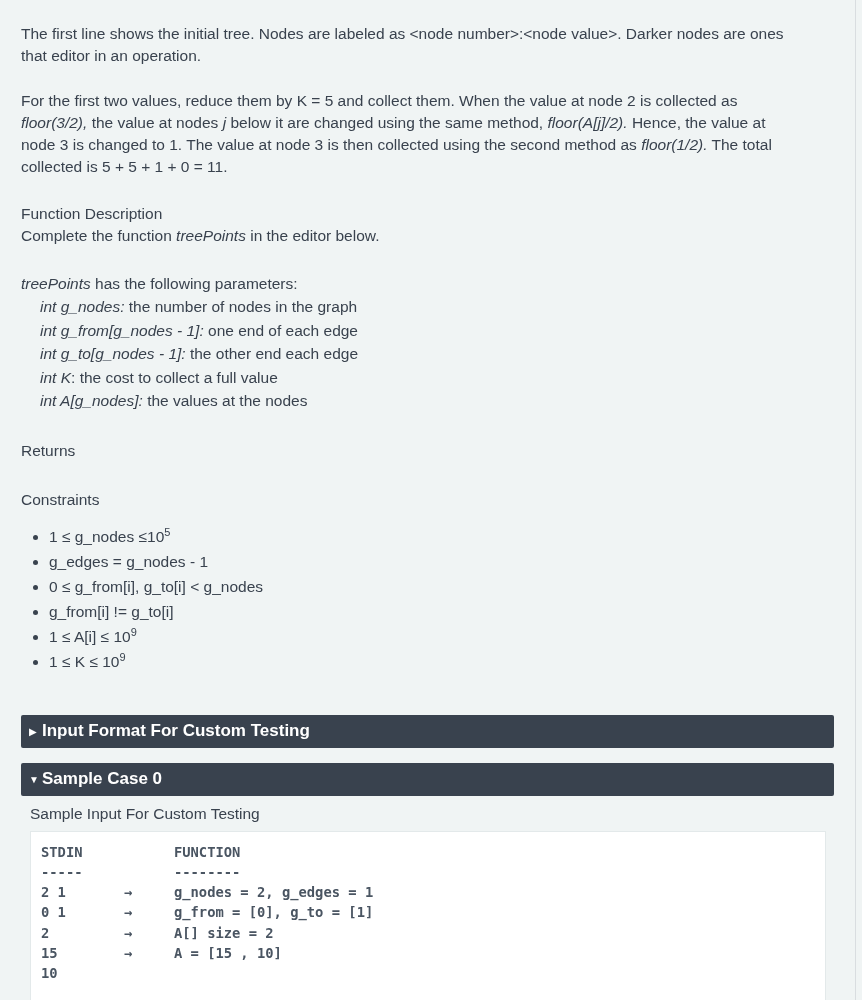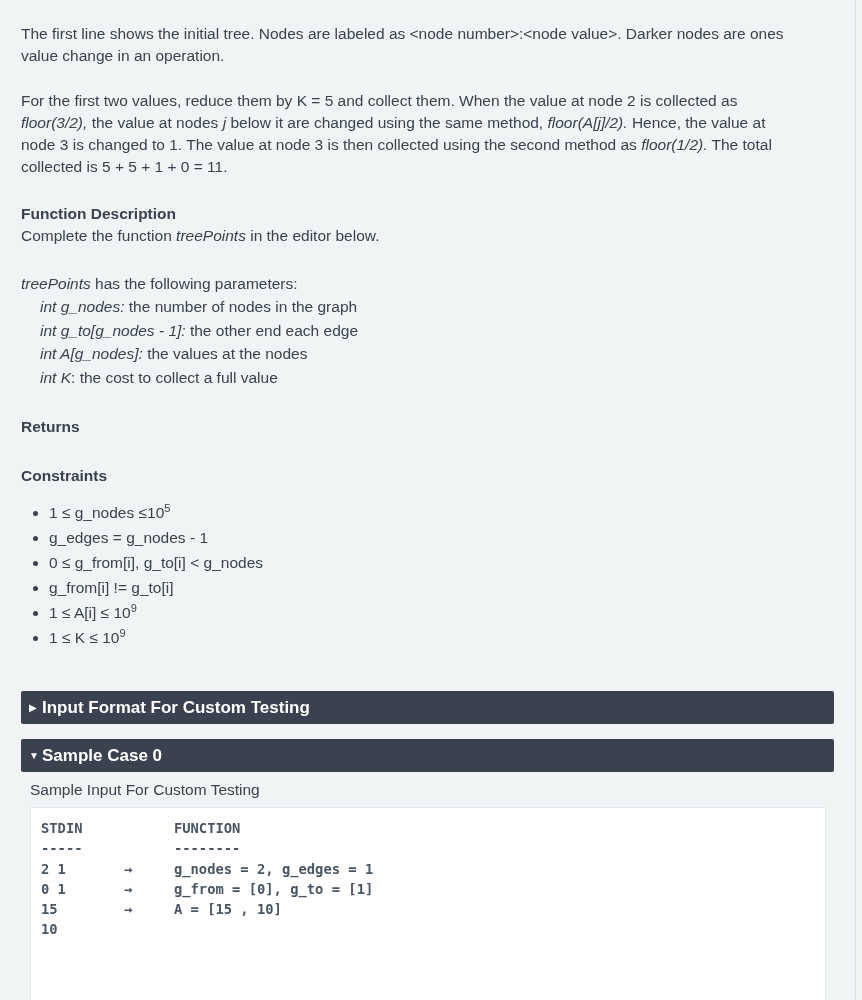--- a/index.html
+++ b/index.html
@@ -14,21 +14,21 @@
     overflow: hidden;
   }
   .content { padding: 23px 0 0 21px; width: 834px; }
 
   .para { margin-bottom: 23px; }
   .para .line { white-space: nowrap; }
   .em { font-style: italic; }
 
   .p2 { margin-bottom: 25px; }
 
-  .section-heading { font-weight: 700; }
+  .section-heading { font-weight: 400; }
 
   .fd-block { margin-bottom: 26px; }
 
   .params-block { margin-bottom: 27px; }
   .param-line { margin-left: 19px; line-height: 23.5px; }
 
   .returns-block { margin-bottom: 27px; }
   .returns-line { margin-left: 19px; }
 
   .constraints-heading { margin-bottom: 15px; }
@@ -87,41 +87,42 @@
     background: #d9dde0;
   }
 </style>
 </head>
 <body>
 
 <div class="content">
 
   <div class="para">
     <div class="line">The first line shows the initial tree. Nodes are labeled as &lt;node number&gt;:&lt;node value&gt;. Darker nodes are ones</div>
-    <div class="line">value change in an operation.</div>
+    <div class="line">that editor in an operation.</div>
   </div>
 
   <div class="para p2">
     <div class="line"><span>For the first two values, reduce them by K = 5 and collect them. When the value at node 2 is collected as</span></div>
     <div class="line"><span class="em">floor(3/2),</span><span> the value at nodes </span><span class="em">j</span><span> below it are changed using the same method, </span><span class="em">floor(A[j]/2).</span><span> Hence, the value at</span></div>
     <div class="line"><span>node 3 is changed to 1. The value at node 3 is then collected using the second method as </span><span class="em">floor(1/2).</span><span> The total</span></div>
     <div class="line"><span>collected is 5 + 5 + 1 + 0 = 11.</span></div>
   </div>
 
   <div class="fd-block">
     <div class="section-heading">Function Description</div>
     <div><span>Complete the function </span><span class="em">treePoints</span><span> in the editor below.</span></div>
   </div>
 
   <div class="params-block">
     <div><span class="em">treePoints</span><span> has the following parameters:</span></div>
     <div class="param-line"><span class="em">int g_nodes:</span><span> the number of nodes in the graph</span></div>
+    <div class="param-line"><span class="em">int g_from[g_nodes - 1]:</span><span> one end of each edge</span></div>
     <div class="param-line"><span class="em">int g_to[g_nodes - 1]:</span><span> the other end each edge</span></div>
+    <div class="param-line"><span class="em">int K</span><span>: the cost to collect a full value</span></div>
     <div class="param-line"><span class="em">int A[g_nodes]:</span><span> the values at the nodes</span></div>
-    <div class="param-line"><span class="em">int K</span><span>: the cost to collect a full value</span></div>
   </div>
 
   <div class="returns-block">
     <div class="section-heading">Returns</div>
   </div>
 
   <div>
     <div class="section-heading constraints-heading">Constraints</div>
     <ul class="constraints">
       <li><span>1 ≤ g_nodes ≤10</span><sup>5</sup></li>
@@ -145,19 +146,20 @@
     <span class="panel-label">Sample Case 0</span>
   </div>
 
   <div class="sample-heading">Sample Input For Custom Testing</div>
 
   <div class="code-block">
     <div class="code-line">STDIN           FUNCTION</div>
     <div class="code-line">-----           --------</div>
     <div class="code-line">2 1       →     g_nodes = 2, g_edges = 1</div>
     <div class="code-line">0 1       →     g_from = [0], g_to = [1]</div>
+    <div class="code-line">2         →     A[] size = 2</div>
     <div class="code-line">15        →     A = [15 , 10]</div>
     <div class="code-line">10</div>
   </div>
 
 </div>
 
 <div class="page-right-border"></div>
 
 </body></html>

